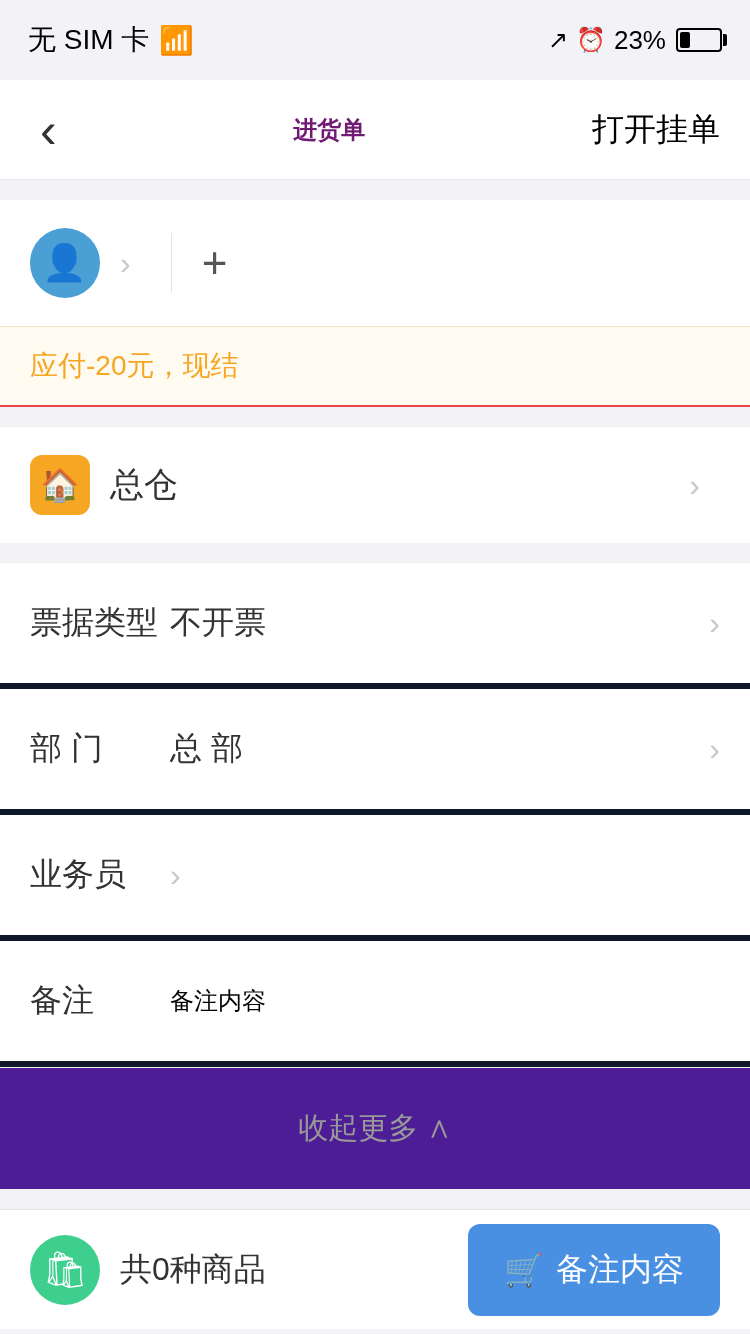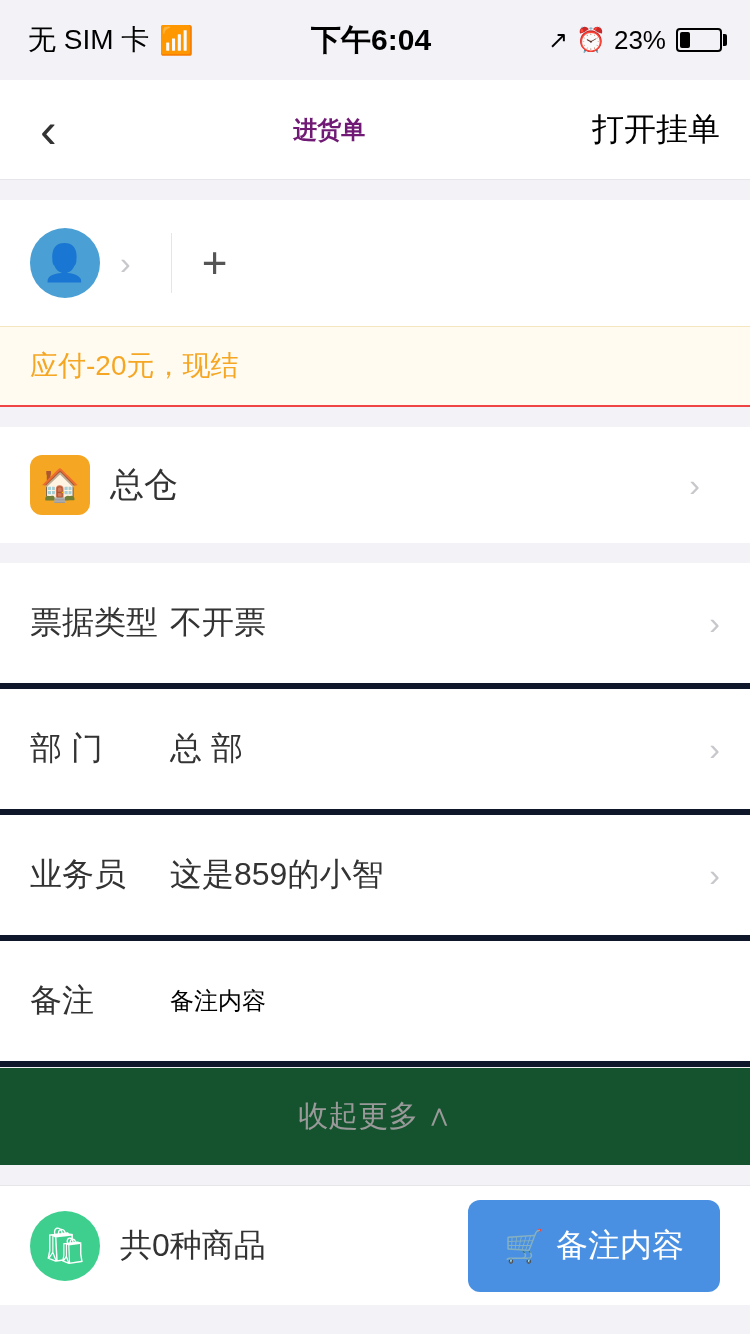--- a/index.html
+++ b/index.html
@@ -234,25 +234,25 @@
       font-size: 24px;
       color: #000000;
     }
     .form-chevron {
       font-size: 32px;
       color: #c7c7cc;
     }
 
     
     .collapse-row {
-      background: #14532d;
+      background: #4c1d95;
       display: flex;
       align-items: center;
       justify-content: center;
-      padding: 28px 30px;
+      padding: 40px 30px;
       border-top: 1px solid #f0f0f0;
     }
     .collapse-text {
       font-size: 30px;
       color: #999;
     }
 
     
     .bottom-bar {
       background: #fff;
@@ -308,21 +308,20 @@
     }
   </style>
 </head>
 <body>
 
 <div class="status-bar">
   <div class="status-left">
     <span>无 SIM 卡</span>
     <span>📶</span>
   </div>
-  <div class="status-center">下午6:04</div>
   <div class="status-right">
     <span style="font-size:24px;">↗</span>
     <span style="font-size:24px;">⏰</span>
     <span>23%</span>
     <span class="battery-icon">
       <span class="battery-fill"></span>
     </span>
   </div>
 </div>
 
@@ -385,23 +384,20 @@
       <div class="form-value">
         <span>总 部</span>
       </div>
       <span class="form-chevron">›</span>
     </div>
 
     <div class="form-row">
       <div class="form-label">
         <span>业务员</span>
       </div>
-      <div class="form-value">
-        <span>这是859的小智</span>
-      </div>
       <span class="form-chevron">›</span>
     </div>
 
     <div class="form-row">
       <div class="form-label">
         <span>备注</span>
       </div>
       <div class="form-placeholder">
         <span>备注内容</span>
       </div>

